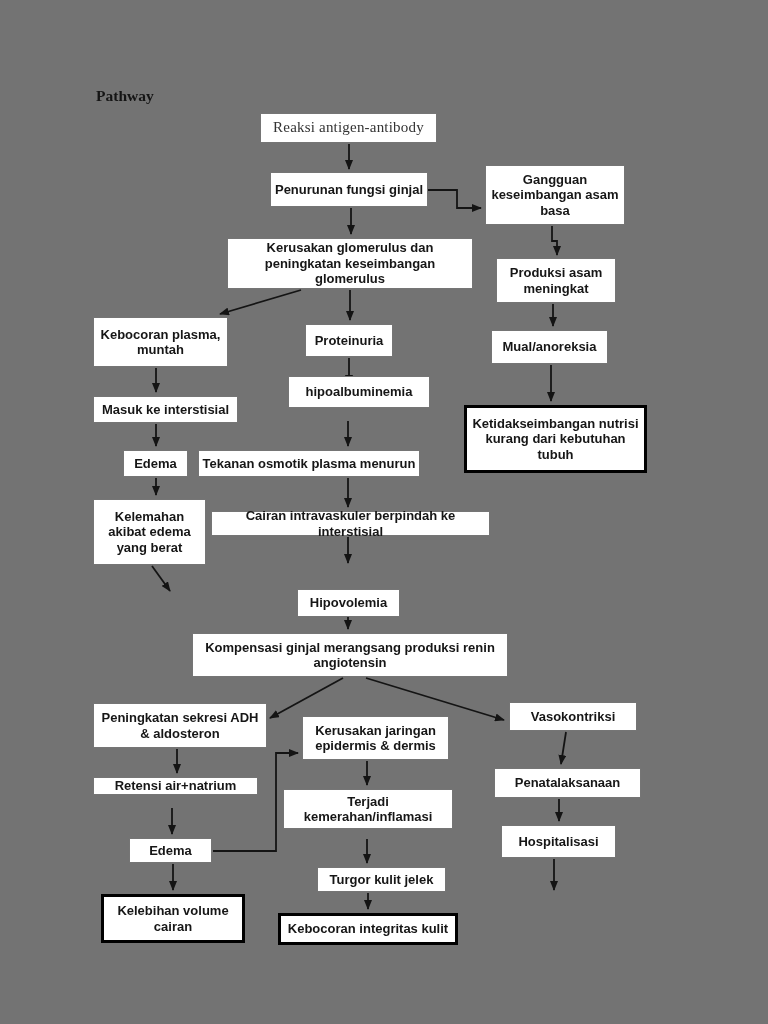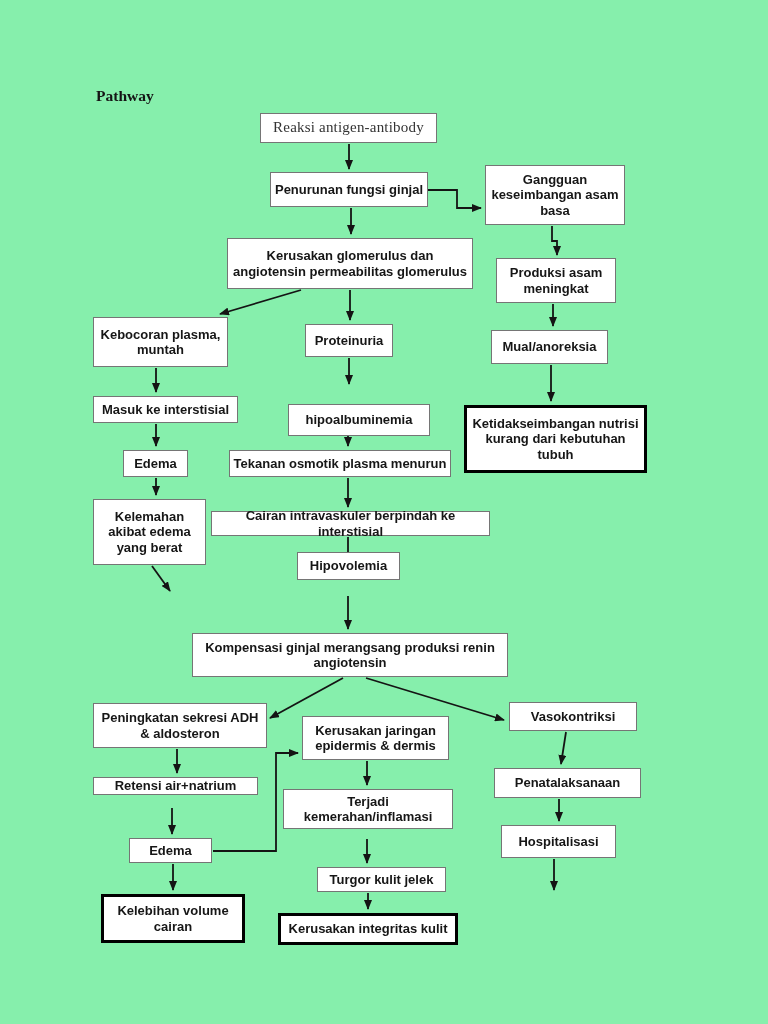--- a/index.html
+++ b/index.html
@@ -1,18 +1,18 @@
 <!DOCTYPE html>
 <html><head>
 <meta charset="utf-8">
 <style>
   html,body{margin:0;padding:0;}
   body{width:768px;height:1024px;background:#ffffff;position:relative;overflow:hidden;
        font-family:"Liberation Sans",sans-serif;}
-  .page{position:absolute;inset:0;background:#86efac;}
+  .page{position:absolute;inset:0;background:#737373;}
   .title{position:absolute;left:96px;top:87px;font-family:"Liberation Serif",serif;
          font-weight:bold;font-size:15.5px;color:#151515;}
   svg.arrows{position:absolute;left:0;top:0;width:768px;height:1024px;z-index:1;}
   svg.arrows line, svg.arrows polyline{stroke:#141414;stroke-width:1.8;fill:none;}
   .node{position:absolute;z-index:2;display:flex;align-items:center;justify-content:center;
         text-align:center;font-weight:bold;font-size:13px;line-height:15.5px;color:#161616;
         border:1.6px solid #757575;background:#ffffff;white-space:pre-line;
         box-sizing:border-box;padding:1px 3px;}
   .node.thick{border:3.4px solid #000000;}
   .node.serif{font-family:"Liberation Serif",serif;font-weight:400;font-size:15px;
@@ -64,51 +64,51 @@
 
   <div class="node" style="left:270px;top:172px;width:158px;height:35px">Penurunan fungsi ginjal</div>
 
   <div class="node serif" style="left:260px;top:113px;width:177px;height:30px">Reaksi antigen-antibody</div>
 
   <div class="node" style="left:485px;top:165px;width:140px;height:60px">Gangguan
 keseimbangan asam
 basa</div>
 
   <div class="node" style="left:227px;top:238px;width:246px;height:51px">Kerusakan glomerulus dan
-angiotensin permeabilitas glomerulus</div>
+peningkatan keseimbangan glomerulus</div>
 
   <div class="node" style="left:496px;top:258px;width:120px;height:45px">Produksi asam
 meningkat</div>
 
   <div class="node" style="left:93px;top:317px;width:135px;height:50px">Kebocoran plasma,
 muntah</div>
 
   <div class="node" style="left:305px;top:324px;width:88px;height:33px">Proteinuria</div>
 
   <div class="node" style="left:491px;top:330px;width:117px;height:34px">Mual/anoreksia</div>
 
   <div class="node" style="left:93px;top:396px;width:145px;height:27px">Masuk ke interstisial</div>
 
-  <div class="node" style="left:288px;top:404px;width:142px;height:32px">hipoalbuminemia</div>
+  <div class="node" style="left:288px;top:376px;width:142px;height:32px">hipoalbuminemia</div>
 
   <div class="node thick" style="left:464px;top:405px;width:183px;height:68px">Ketidakseimbangan nutrisi
 kurang dari kebutuhan
 tubuh</div>
 
   <div class="node" style="left:123px;top:450px;width:65px;height:27px">Edema</div>
 
-  <div class="node" style="left:229px;top:450px;width:222px;height:27px">Tekanan osmotik plasma menurun</div>
+  <div class="node" style="left:198px;top:450px;width:222px;height:27px">Tekanan osmotik plasma menurun</div>
 
   <div class="node" style="left:93px;top:499px;width:113px;height:66px">Kelemahan
 akibat edema
 yang berat</div>
 
   <div class="node" style="left:211px;top:511px;width:279px;height:25px">Cairan intravaskuler berpindah ke interstisial</div>
 
-  <div class="node" style="left:297px;top:552px;width:103px;height:28px">Hipovolemia</div>
+  <div class="node" style="left:297px;top:589px;width:103px;height:28px">Hipovolemia</div>
 
 
   <div class="node" style="left:192px;top:633px;width:316px;height:44px">Kompensasi ginjal merangsang produksi renin
 angiotensin</div>
 
   <div class="node" style="left:93px;top:703px;width:174px;height:45px">Peningkatan sekresi ADH
 &amp; aldosteron</div>
 
   <div class="node" style="left:302px;top:716px;width:147px;height:44px">Kerusakan jaringan
 epidermis &amp; dermis</div>
@@ -124,16 +124,16 @@
 
   <div class="node" style="left:129px;top:838px;width:83px;height:25px">Edema</div>
 
   <div class="node" style="left:501px;top:825px;width:115px;height:33px">Hospitalisasi</div>
 
   <div class="node" style="left:317px;top:867px;width:129px;height:25px">Turgor kulit jelek</div>
 
   <div class="node thick" style="left:101px;top:894px;width:144px;height:49px">Kelebihan volume
 cairan</div>
 
-  <div class="node thick" style="left:278px;top:913px;width:180px;height:32px">Kerusakan integritas kulit</div>
+  <div class="node thick" style="left:278px;top:913px;width:180px;height:32px">Kebocoran integritas kulit</div>
 
 
 </div>
 
 </body></html>

